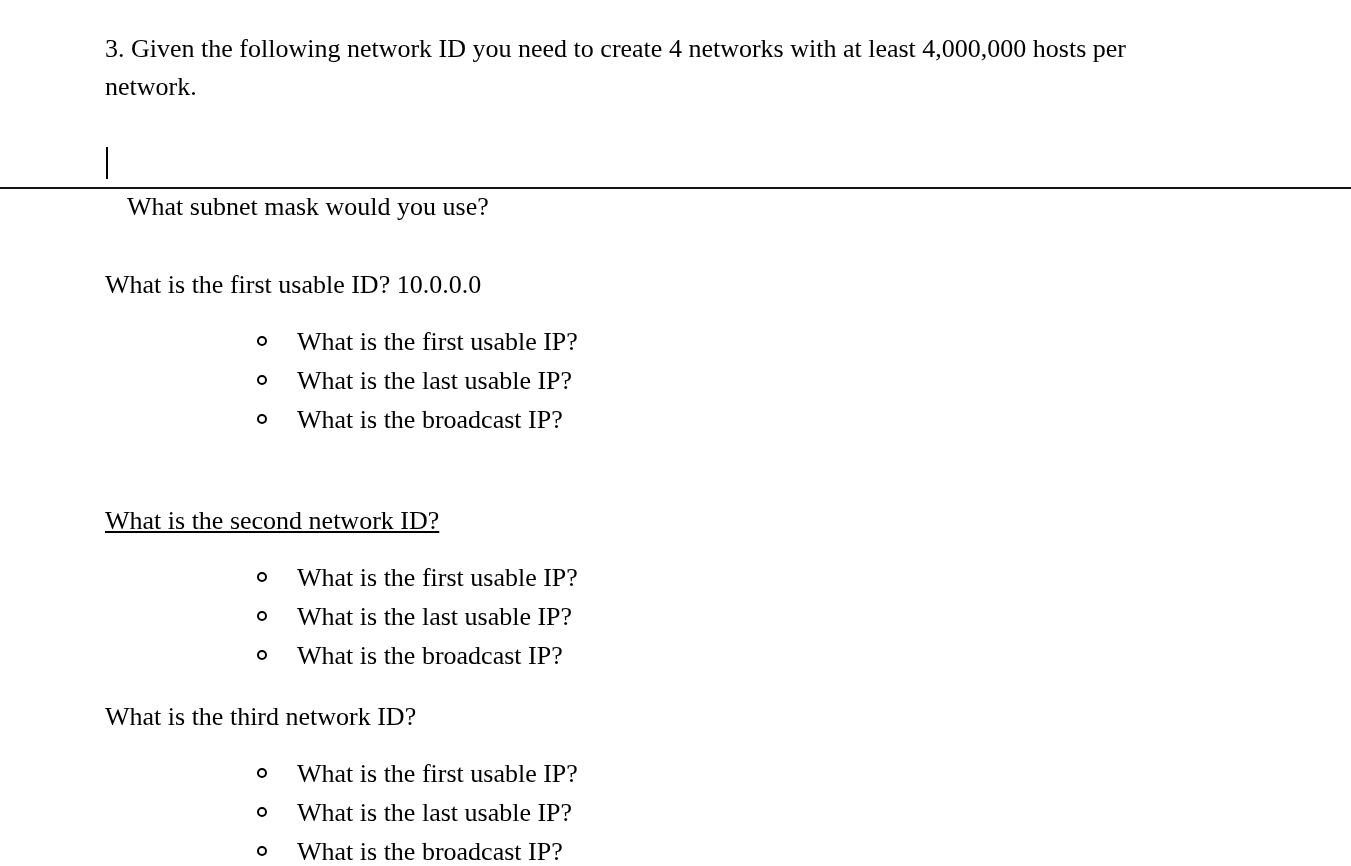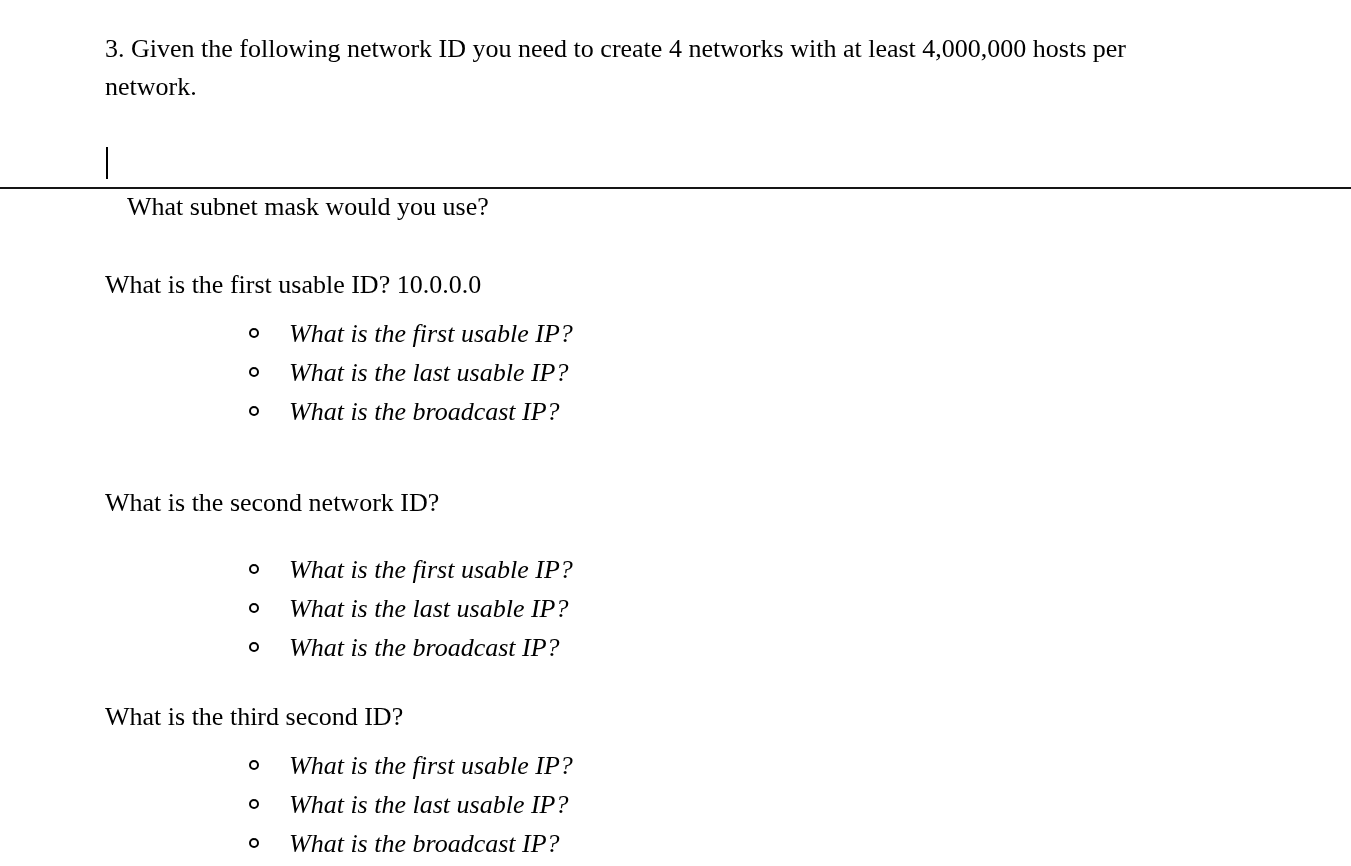--- a/index.html
+++ b/index.html
@@ -69,30 +69,29 @@
     top: 188px;
     margin-left: 22px;
   }
 
   .net-heading {
     position: absolute;
     left: 0;
   }
 
   .net-1 { top: 266px; }
-  .net-2 { top: 484px; }
+  .net-2 { top: 502px; text-decoration: underline; }
   .net-3 { top: 698px; }
 
   ul.bullets {
     list-style: none;
-    margin: 8px;
+    margin: 16px;
     padding: 0;
     position: absolute;
     left: 0;
-    font-style: italic;
   }
   ul.b1 { top: 306px; }
   ul.b2 { top: 542px; }
   ul.b3 { top: 738px; }
 
   ul.bullets li {
     position: relative;
     font-size: 26px;
     line-height: 39px;
     height: 39px;
@@ -159,21 +158,21 @@
       <li>
         <span class="marker"><span class="marker-dot"></span></span>
         <span>What is the last usable IP?</span>
       </li>
       <li>
         <span class="marker"><span class="marker-dot"></span></span>
         <span>What is the broadcast IP?</span>
       </li>
     </ul>
 
-    <p class="para net-heading net-3">What is the third second ID?</p>
+    <p class="para net-heading net-3">What is the third network ID?</p>
 
     <ul class="bullets b3">
       <li>
         <span class="marker"><span class="marker-dot"></span></span>
         <span>What is the first usable IP?</span>
       </li>
       <li>
         <span class="marker"><span class="marker-dot"></span></span>
         <span>What is the last usable IP?</span>
       </li>

